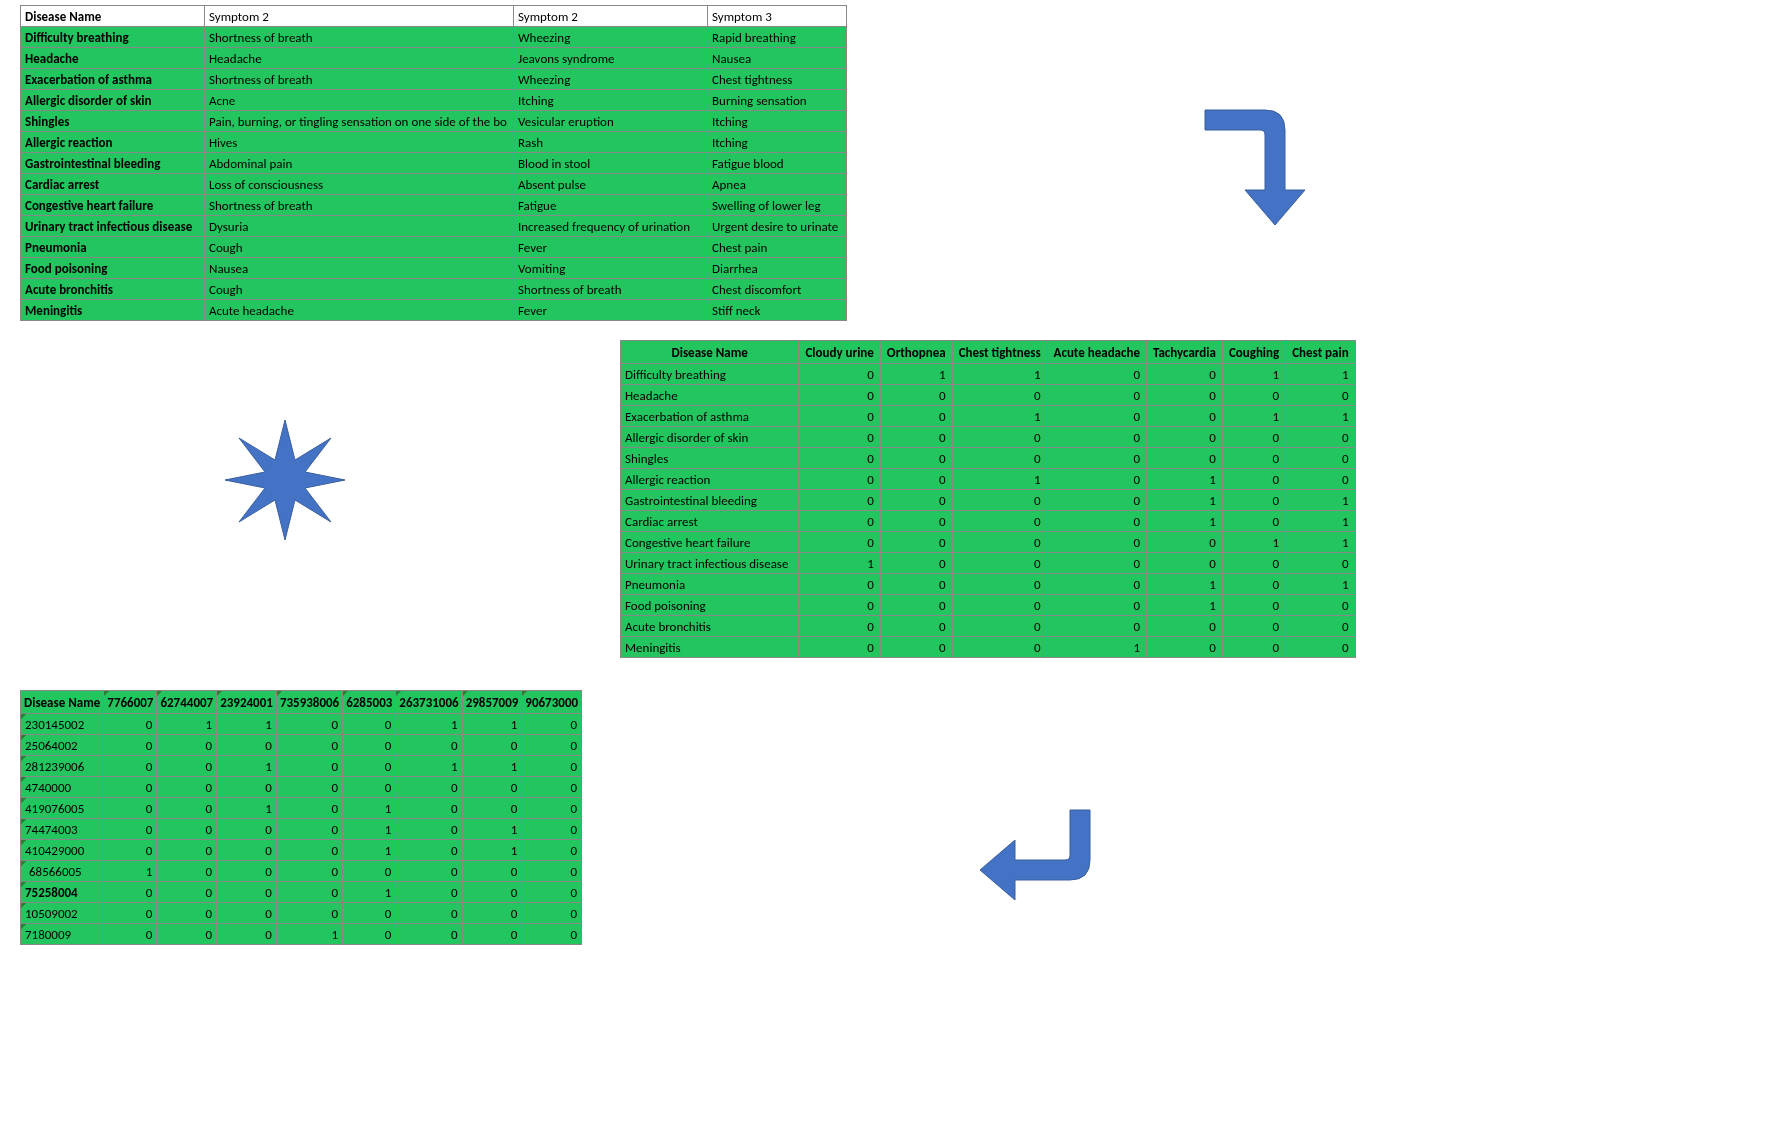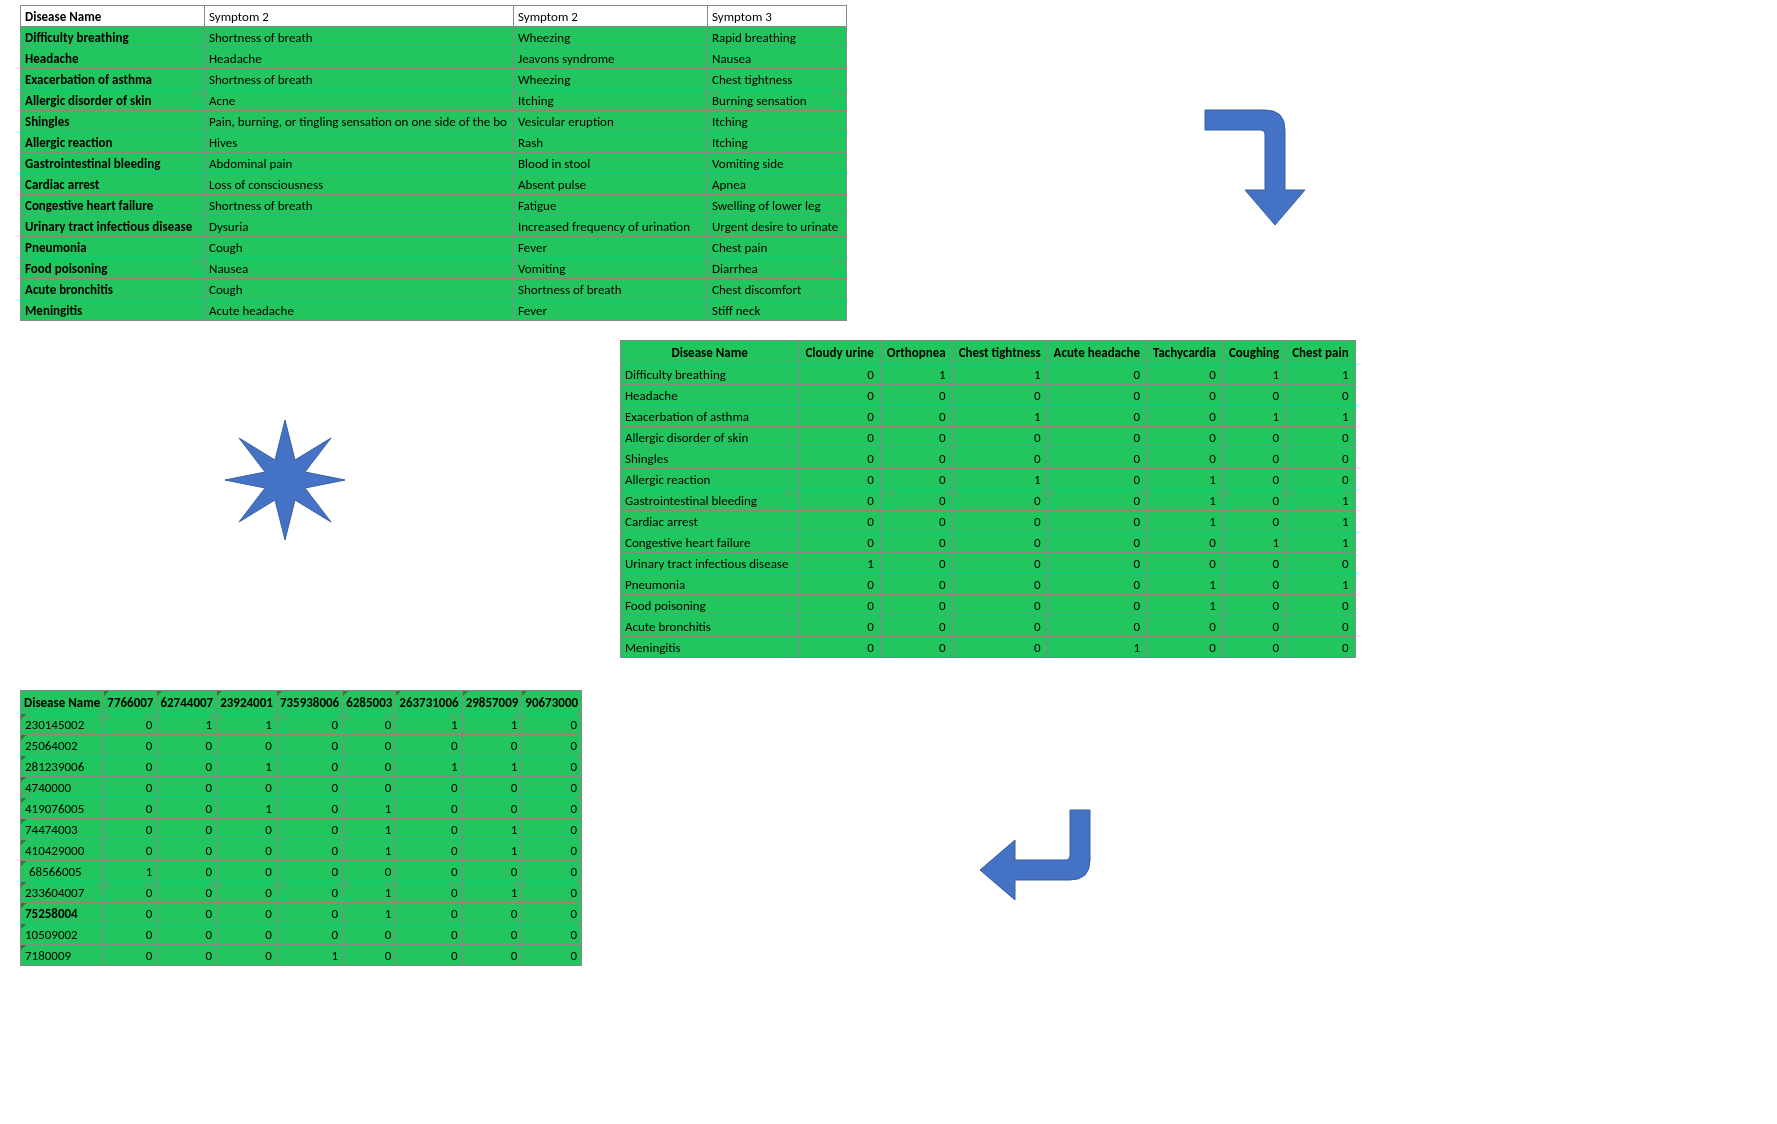--- a/index.html
+++ b/index.html
@@ -120,21 +120,21 @@
       <tr>
         <td class="col0">Allergic reaction</td>
         <td class="col1">Hives</td>
         <td class="col2">Rash</td>
         <td class="col3">Itching</td>
       </tr>
       <tr>
         <td class="col0">Gastrointestinal bleeding</td>
         <td class="col1">Abdominal pain</td>
         <td class="col2">Blood in stool</td>
-        <td class="col3">Vomiting side</td>
+        <td class="col3">Fatigue blood</td>
       </tr>
       <tr>
         <td class="col0">Cardiac arrest</td>
         <td class="col1">Loss of consciousness</td>
         <td class="col2"> Absent pulse</td>
         <td class="col3">Apnea</td>
       </tr>
       <tr>
         <td class="col0">Congestive heart failure</td>
         <td class="col1">Shortness of breath</td>
@@ -428,31 +428,20 @@
         <td class="num" style="position: relative;">1</td>
         <td class="num" style="position: relative;">0</td>
         <td class="num" style="position: relative;">0</td>
         <td class="num" style="position: relative;">0</td>
         <td class="num" style="position: relative;">0</td>
         <td class="num" style="position: relative;">0</td>
         <td class="num" style="position: relative;">0</td>
         <td class="num" style="position: relative;">0</td>
       </tr>
       <tr>
-        <td class="disease tri" style="position: relative;">233604007<span style="position: absolute; top: 0px; left: 0px; width: 0px; height: 0px; border-top: 5px solid rgb(46, 125, 50); border-right: 5px solid transparent;"></span></td>
-        <td class="num" style="position: relative;">0</td>
-        <td class="num" style="position: relative;">0</td>
-        <td class="num" style="position: relative;">0</td>
-        <td class="num" style="position: relative;">0</td>
-        <td class="num" style="position: relative;">1</td>
-        <td class="num" style="position: relative;">0</td>
-        <td class="num" style="position: relative;">1</td>
-        <td class="num" style="position: relative;">0</td>
-      </tr>
-      <tr>
         <td class="disease tri" style="position: relative; font-weight: bold;">75258004<span style="position: absolute; top: 0px; left: 0px; width: 0px; height: 0px; border-top: 5px solid rgb(46, 125, 50); border-right: 5px solid transparent;"></span></td>
         <td class="num" style="position: relative;">0</td>
         <td class="num" style="position: relative;">0</td>
         <td class="num" style="position: relative;">0</td>
         <td class="num" style="position: relative;">0</td>
         <td class="num" style="position: relative;">1</td>
         <td class="num" style="position: relative;">0</td>
         <td class="num" style="position: relative;">0</td>
         <td class="num" style="position: relative;">0</td>
       </tr>

